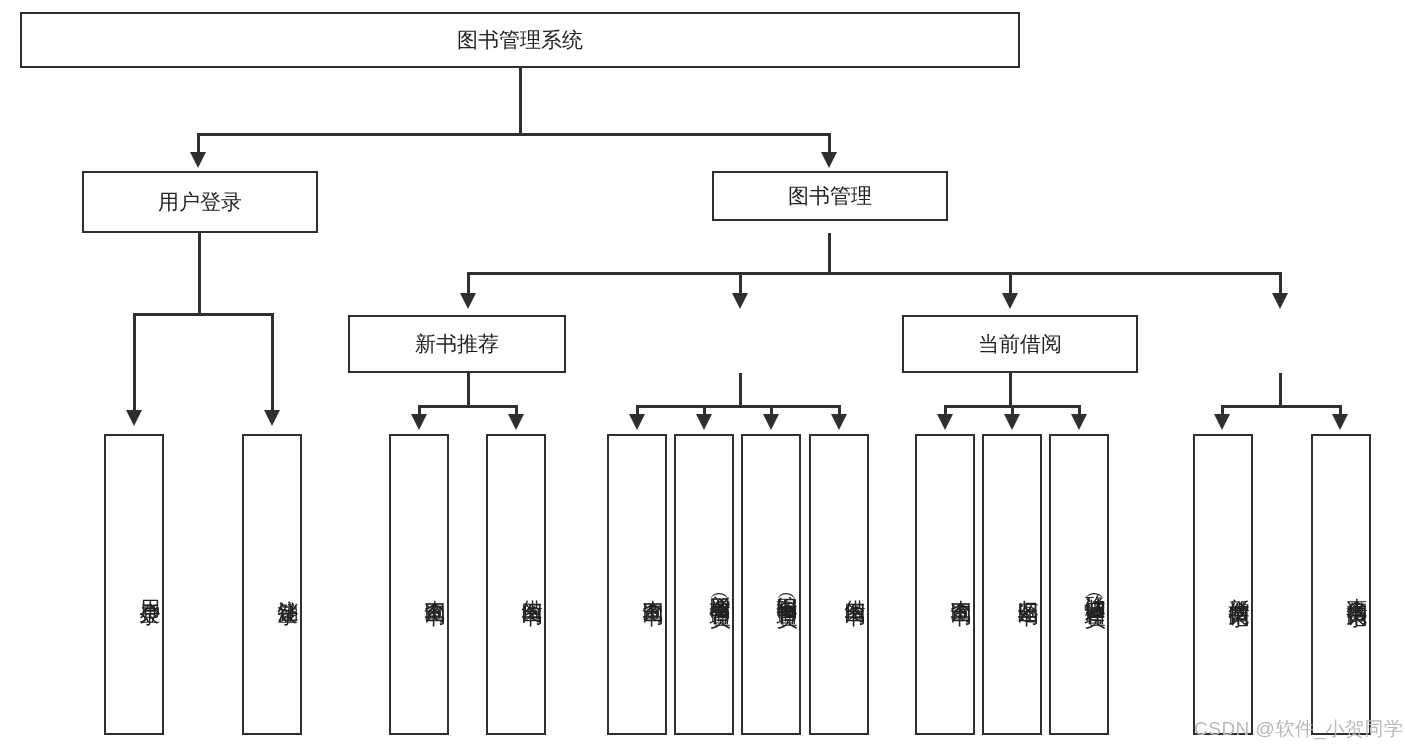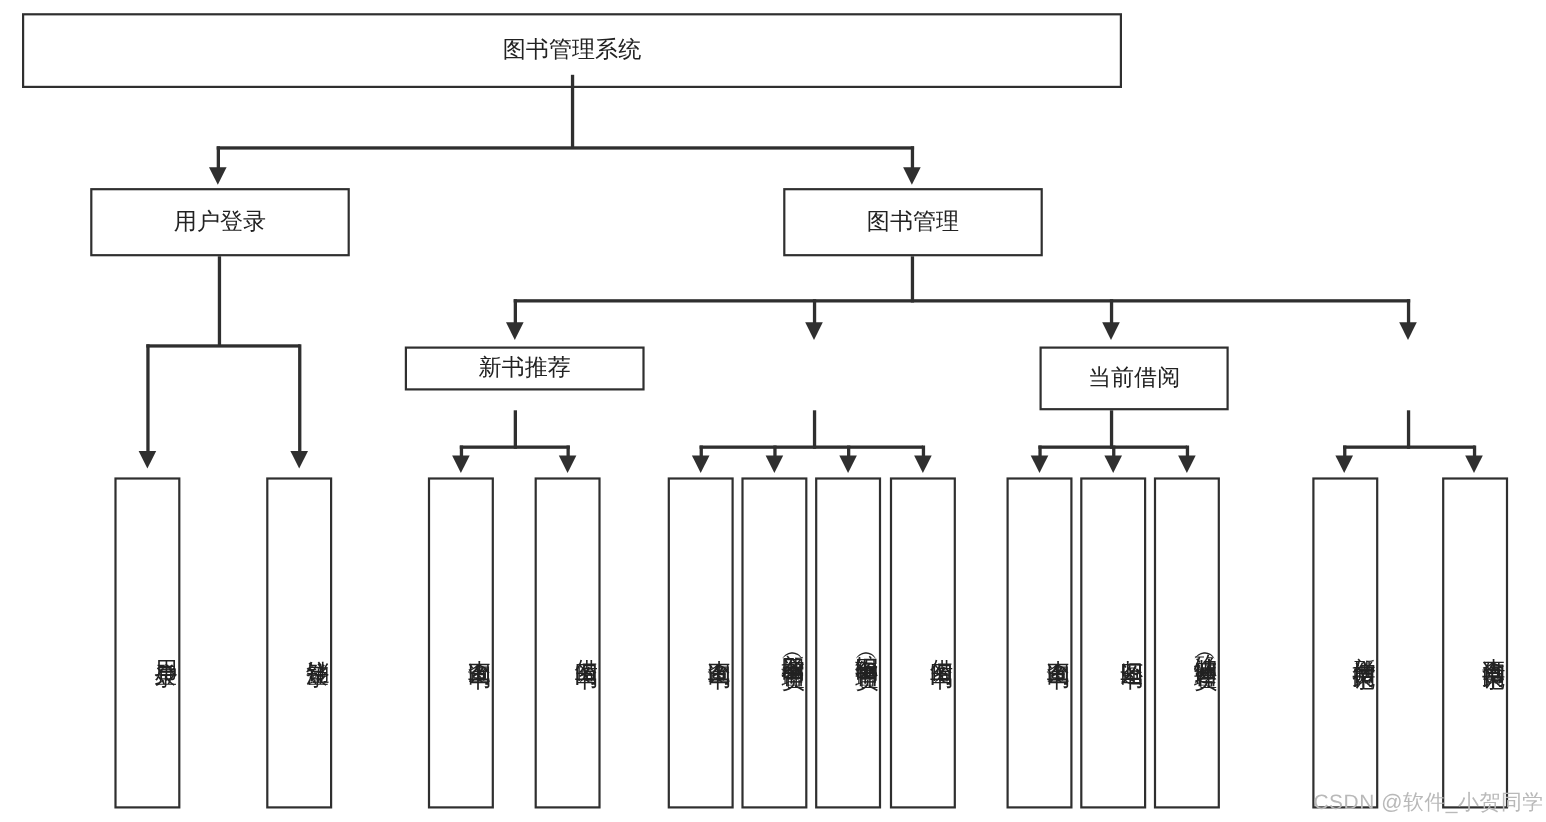--- a/index.html
+++ b/index.html
@@ -71,39 +71,39 @@
     color: #b9b9b9;
     white-space: nowrap;
     letter-spacing: 0.5px;
   }
 </style>
 </head>
 <body>
 
 <div id="canvas">
 
-  <div class="node root" style="left:20px; top:12px; width:1000px; height:68px;">
+  <div class="node root" style="left:20px; top:12px; width:1000px; height:56px;">
     <span>图书管理系统</span>
   </div>
 
   <div class="edge v" style="left:519px; top:68px; height:67px;"></div>
 
   <div class="edge h" style="left:197px; top:133px; width:634px;"></div>
 
   <div class="edge v" style="left:197px; top:133px; height:27px;"></div>
   <div class="arrow" style="left:190px; top:152px;"></div>
 
   <div class="edge v" style="left:828px; top:133px; height:27px;"></div>
   <div class="arrow" style="left:821px; top:152px;"></div>
 
   <div class="node lvl1" style="left:82px; top:171px; width:236px; height:62px;">
     <span>用户登录</span>
   </div>
 
-  <div class="node lvl1" style="left:712px; top:171px; width:236px; height:62px;">
+  <div class="node lvl1" style="left:712px; top:171px; width:236px; height:50px;">
     <span>图书管理</span>
   </div>
 
   <div class="edge v" style="left:198px; top:233px; height:82px;"></div>
   <div class="edge h" style="left:133px; top:313px; width:140px;"></div>
   <div class="edge v" style="left:133px; top:313px; height:101px;"></div>
   <div class="arrow" style="left:126px; top:410px;"></div>
   <div class="edge v" style="left:271px; top:313px; height:101px;"></div>
   <div class="arrow" style="left:264px; top:410px;"></div>
 
@@ -115,24 +115,24 @@
 
   <div class="edge v" style="left:739px; top:272px; height:24px;"></div>
   <div class="arrow" style="left:732px; top:293px;"></div>
 
   <div class="edge v" style="left:1009px; top:272px; height:24px;"></div>
   <div class="arrow" style="left:1002px; top:293px;"></div>
 
   <div class="edge v" style="left:1279px; top:272px; height:24px;"></div>
   <div class="arrow" style="left:1272px; top:293px;"></div>
 
-  <div class="node lvl2" style="left:368px; top:315px; width:218px; height:40px;">
+  <div class="node lvl2" style="left:348px; top:315px; width:218px; height:58px;">
     <span>新书推荐</span>
   </div>
-  <div class="node lvl2" style="left:945px; top:315px; width:172px; height:58px;">
+  <div class="node lvl2" style="left:902px; top:315px; width:236px; height:58px;">
     <span>当前借阅</span>
   </div>
 
   <div class="edge v" style="left:467px; top:373px; height:35px;"></div>
   <div class="edge h" style="left:418px; top:405px; width:100px;"></div>
   <div class="edge v" style="left:418px; top:405px; height:12px;"></div>
   <div class="arrow" style="left:411px; top:414px;"></div>
   <div class="edge v" style="left:515px; top:405px; height:12px;"></div>
   <div class="arrow" style="left:508px; top:414px;"></div>
 

